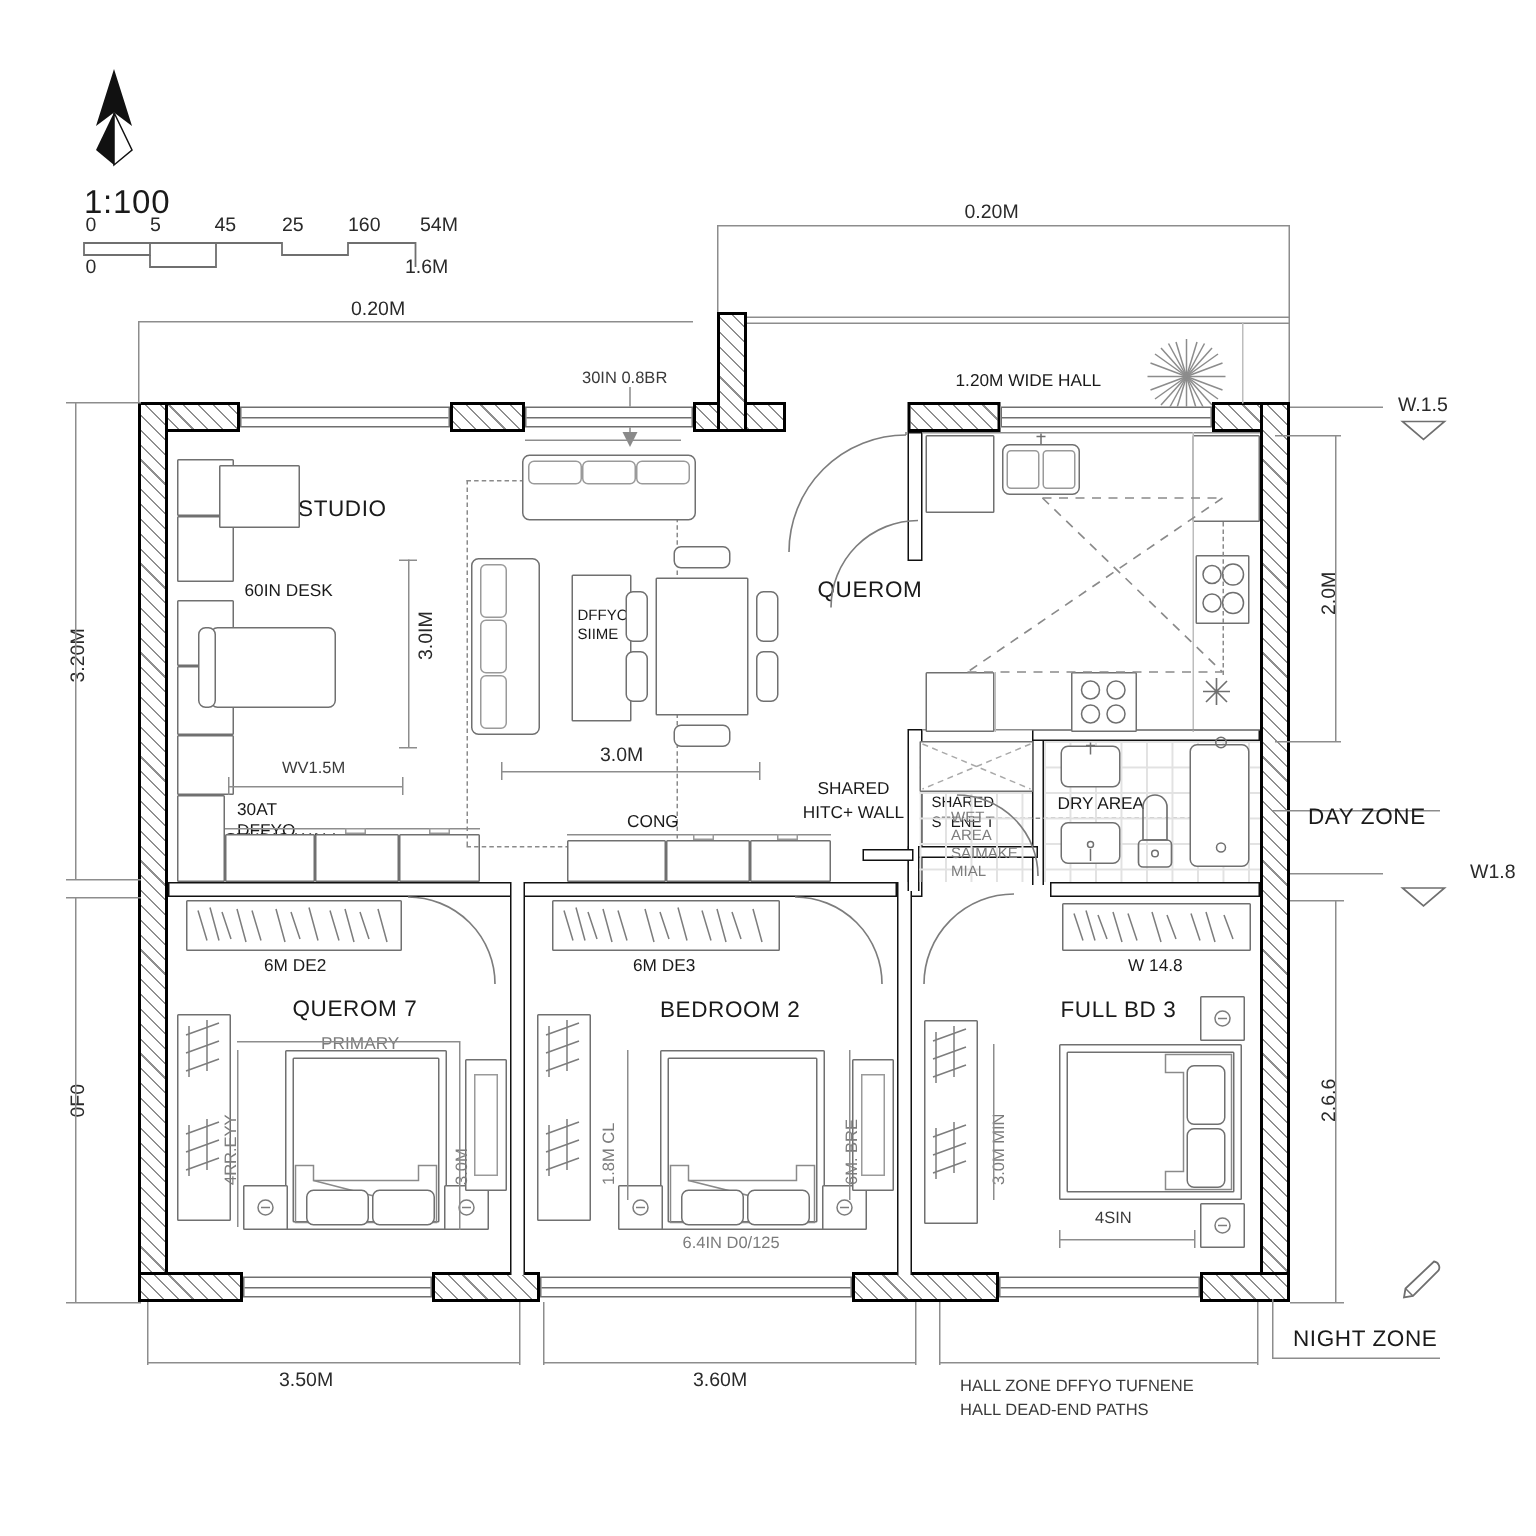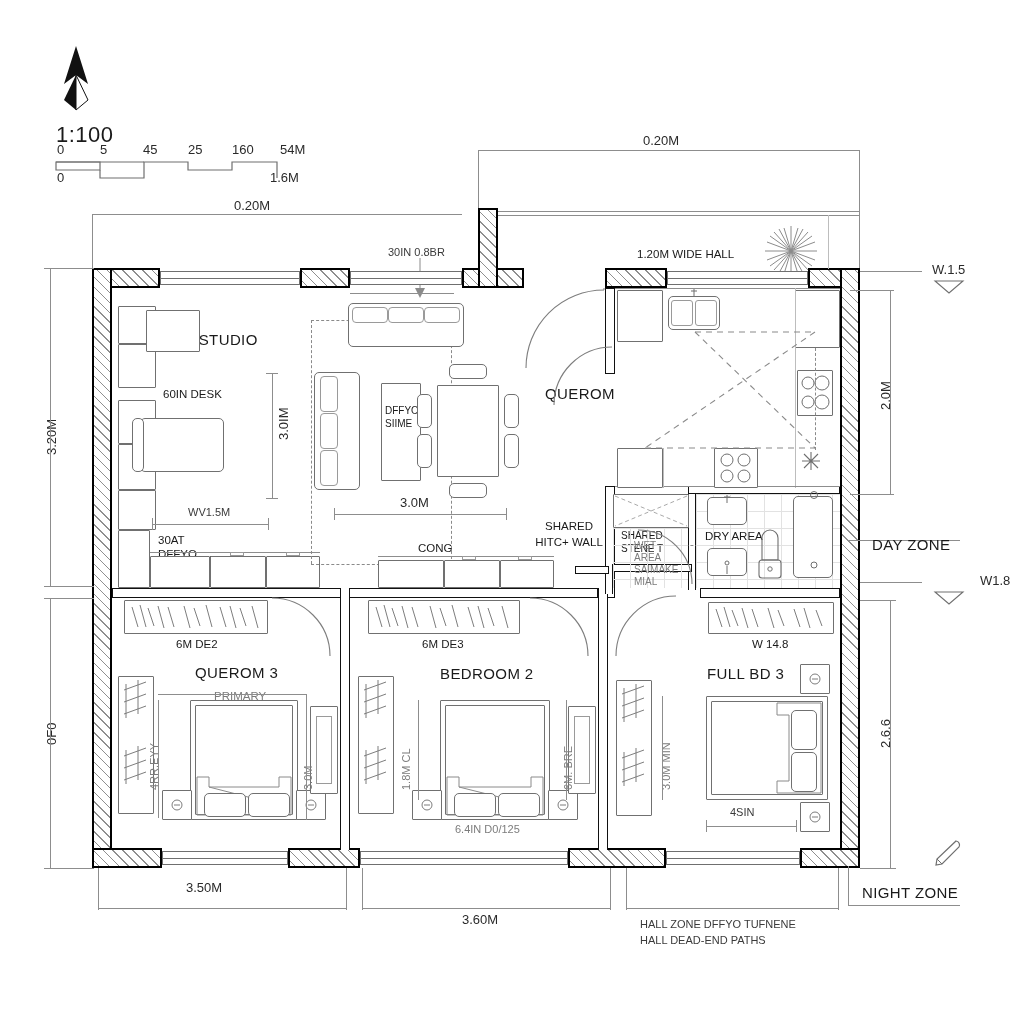--- a/index.html
+++ b/index.html
@@ -415,21 +415,21 @@
 <div class="abs" style="left:128px;top:604px;">
   <svg width="136" height="26" viewBox="0 0 136 26">
       <g stroke="#7d7d7d" stroke-width="1">
     <path d="M4,3 L10,23 M12,1 L18,23 M20,4 L26,22 M30,2 L36,24 M40,3 L46,23
              M56,2 L62,24 M66,4 L72,22 M78,1 L84,23
              M92,3 L98,23 M102,2 L108,24 M112,4 L118,22 M124,2 L130,24"></path>
       </g>
     </svg>
 </div>
 <div class="txt lbl-sm" style="left:176px;top:638px;">6M DE2</div>
-<div class="txt lbl" style="left:195px;top:664px;">QUEROM 3</div>
+<div class="txt lbl" style="left:195px;top:664px;">QUEROM 7</div>
 <div class="txt lbl-sm ghost" style="left:214px;top:690px;">PRIMARY</div>
 
 <div class="fb" style="left:118px;top:676px;width:36px;height:138px;"></div>
 <div class="abs" style="left:122px;top:680px;">
   <svg width="28" height="130" viewBox="0 0 28 130">
       <g stroke="#7d7d7d" stroke-width="1">
     <path d="M2,10 L24,2 M2,22 L24,14 M2,34 L24,26 M4,4 L4,38 M16,0 L16,34
              M2,76 L24,68 M2,88 L24,80 M2,100 L24,92 M4,70 L4,104 M16,66 L16,100"></path>
       </g>
     </svg>
@@ -620,21 +620,21 @@
     <path d="M5,21 L10,26" stroke="#6f6f6f" stroke-width="1"></path>
   </svg>
 </div>
 <div class="h" style="left:848px;top:905px;width:112px;"></div>
 <div class="txt lbl" style="left:862px;top:884px;">NIGHT ZONE</div>
 <div class="v" style="left:848px;top:866px;height:40px;"></div>
 
 <div class="h" style="left:98px;top:908px;width:248px;"></div>
 <div class="v" style="left:98px;top:868px;height:42px;"></div>
 <div class="v" style="left:346px;top:868px;height:42px;"></div>
-<div class="txt dim" style="left:186px;top:880px;text-align:center;">3.50M</div>
+<div class="txt dim" style="left:186px;top:912px;text-align:center;">3.50M</div>
 
 <div class="h" style="left:362px;top:908px;width:248px;"></div>
 <div class="v" style="left:362px;top:868px;height:42px;"></div>
 <div class="v" style="left:610px;top:868px;height:42px;"></div>
 <div class="txt dim" style="left:462px;top:912px;">3.60M</div>
 
 <div class="h" style="left:626px;top:908px;width:212px;"></div>
 <div class="v" style="left:626px;top:868px;height:42px;"></div>
 <div class="v" style="left:838px;top:868px;height:42px;"></div>
 <div class="txt dim-sm" style="left:640px;top:918px;">HALL ZONE DFFYO TUFNENE</div>

